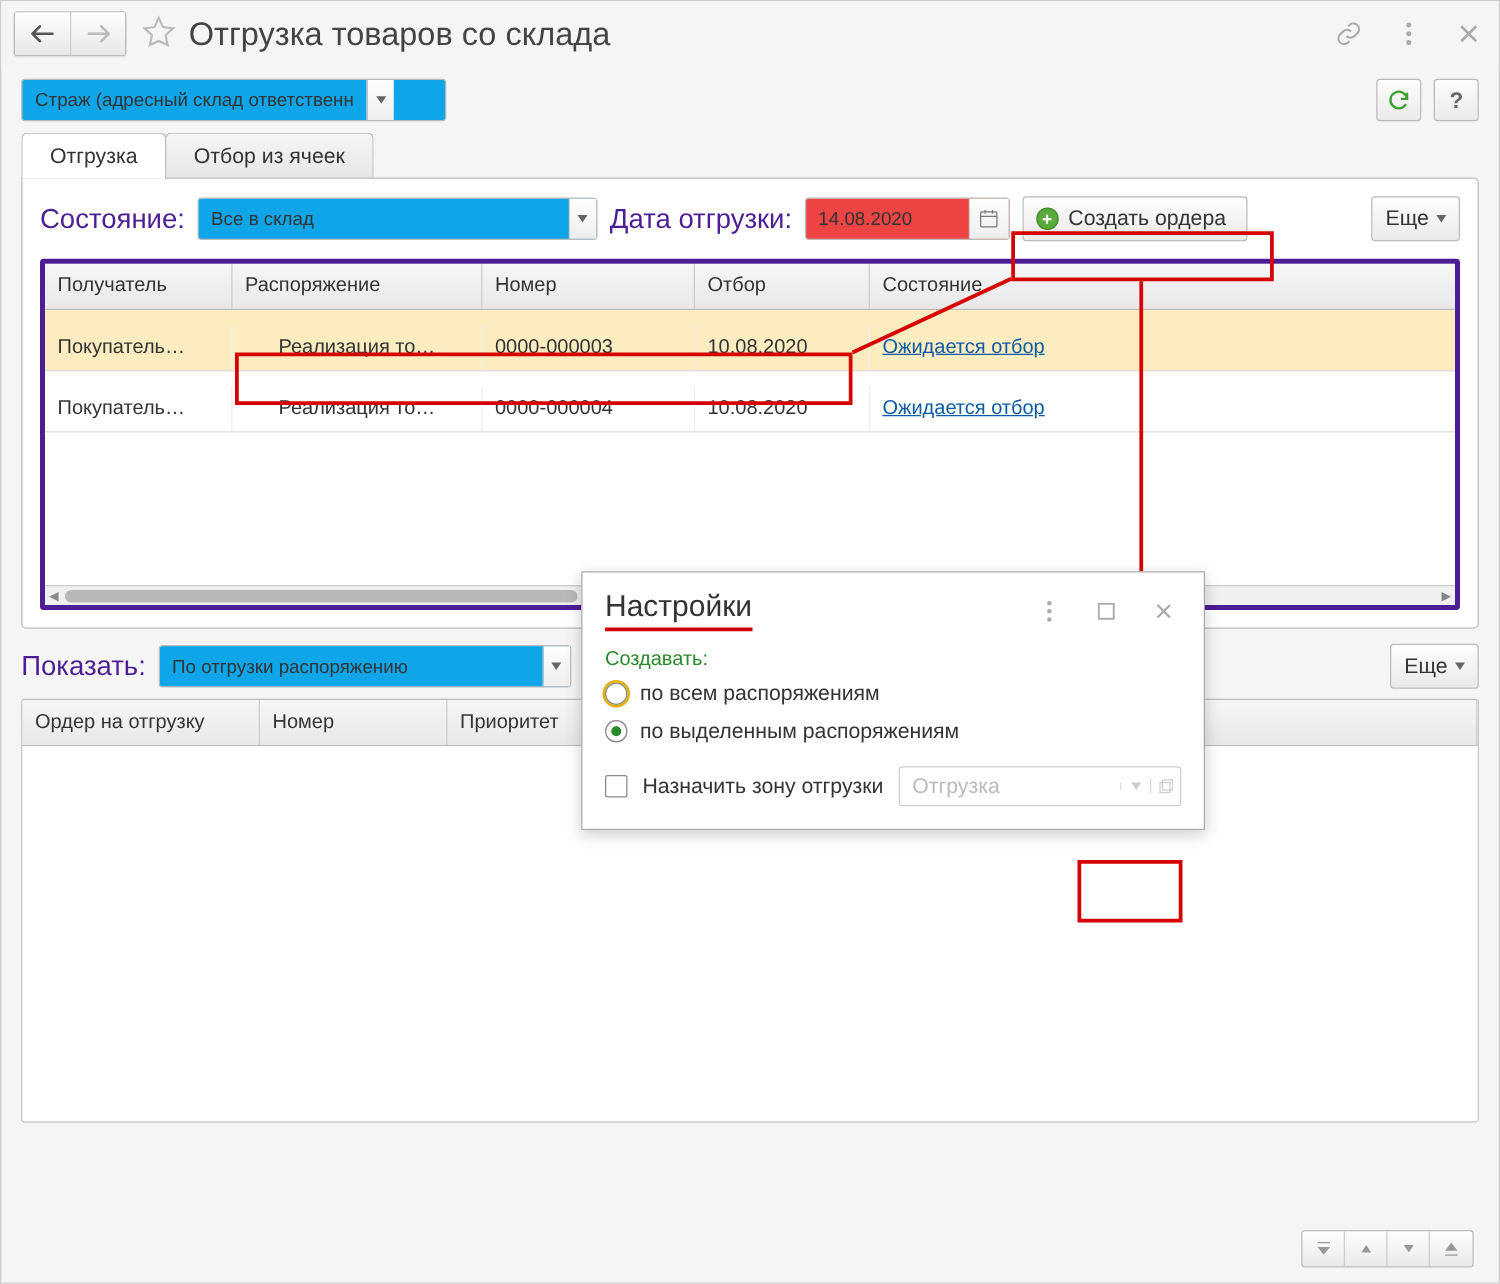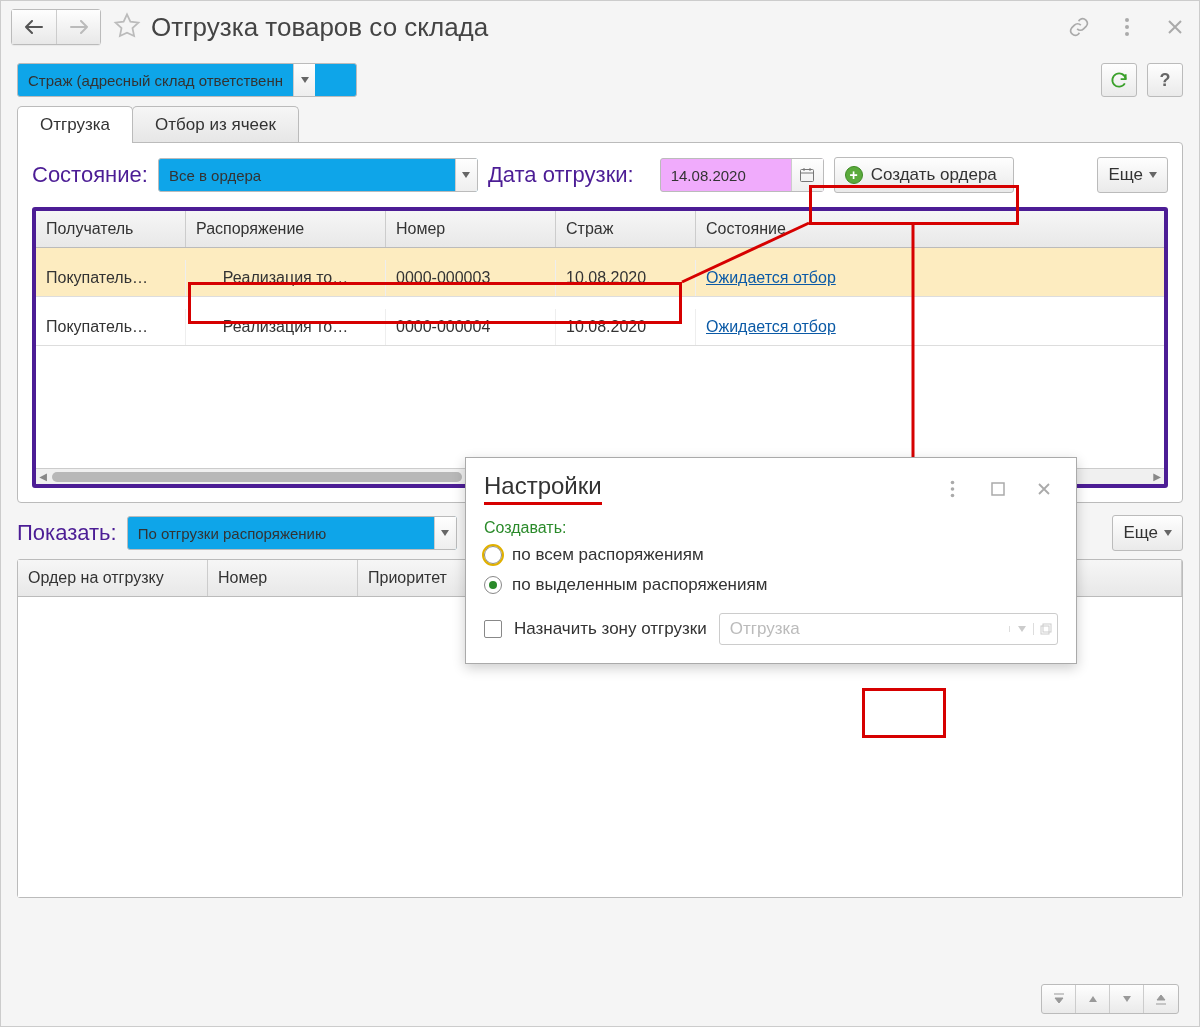--- a/index.html
+++ b/index.html
@@ -114,21 +114,21 @@
     position: relative;
   }
   .filter-row {
     display: flex;
     align-items: center;
     gap: 10px;
     margin-bottom: 14px;
     flex-wrap: wrap;
   }
   .lbl { font-size: 22px; color: #4c1d95; }
-  .date-field { display: flex; border: 1px solid #bbb; border-radius: 3px; height: 34px; background: #f0abfc; margin-left: 16px; }
+  .date-field { display: flex; border: 1px solid #bbb; border-radius: 3px; height: 34px; background: #ef4444; }
   .date-field .val { padding: 0 10px; display: flex; align-items: center; width: 130px; }
   .date-field .cal-btn { width: 32px; border-left: 1px solid #ccc; display:flex;align-items:center;justify-content:center; cursor:pointer; background: linear-gradient(#fefefe,#eee);}
   .create-btn {
     height: 36px;
     border: 1px solid #bbb;
     border-radius: 3px;
     background: linear-gradient(#fefefe,#eaeaea);
     padding: 0 16px 0 10px;
     display: flex;
     align-items: center;
@@ -208,21 +208,21 @@
   .bottom-nav .nbtn{width:34px;height:28px;display:flex;align-items:center;justify-content:center;border-right:1px solid #ccc;cursor:pointer;color:#888;}
   .bottom-nav .nbtn:last-child{border-right:none;}
 
   
   .hl-red { position:absolute; border: 3px solid #d60000; pointer-events:none; z-index:30;}
 
   
   .dialog {
     position:absolute;
     left:464px; top:456px;
-    width:612px;
+    width:499px;
     background:#fff;
     border:1px solid #aaa;
     box-shadow: 0 4px 12px rgba(0,0,0,0.2);
     z-index:40;
   }
   .dlg-titlebar{display:flex;align-items:center;padding:14px 18px 6px 18px;}
   .dlg-title{font-size:24px; font-weight:400;}
   .dlg-title-underline{border-bottom:3px solid #d60000; display:inline-block; padding-bottom:2px;}
   .dlg-controls{margin-left:auto;display:flex;gap:18px;color:#888;}
   .dlg-body{padding:8px 18px 18px 18px;}
@@ -310,21 +310,21 @@
 
   <div class="tabs">
     <div class="tab active">Отгрузка</div>
     <div class="tab">Отбор из ячеек</div>
   </div>
 
   <div class="tab-body">
     <div class="filter-row">
       <span class="lbl">Состояние:</span>
       <div class="dropdown" style="width:320px;">
-        <span class="dropdown-text" style="flex:1;">Все в ордера</span>
+        <span class="dropdown-text" style="flex:1;">Все в склад</span>
         <span class="dropdown-btn">
             <span class="caret-down"></span>
           </span>
       </div>
       <span class="lbl">Дата отгрузки:</span>
       <div class="date-field">
         <span class="val">14.08.2020</span>
         <span class="cal-btn">
           <svg width="16" height="16" viewBox="0 0 16 16">
               <rect x="1.5" y="2.5" width="13" height="12" rx="1" fill="none" stroke="#777"></rect>
@@ -340,21 +340,21 @@
         <span>Еще</span>
         <span class="caret-down"></span>
       </div>
     </div>
 
     <div class="table">
       <div class="thead">
         <div class="th col-recipient">Получатель</div>
         <div class="th col-order">Распоряжение</div>
         <div class="th col-number">Номер</div>
-        <div class="th col-date">Страж</div>
+        <div class="th col-date">Отбор</div>
         <div class="th col-status">Состояние</div>
       </div>
       <div class="tbody-wrap">
         <div class="tr selected">
           <div class="td col-recipient">Покупатель…</div>
           <div class="td col-order" style="text-align:center;">Реализация то…</div>
           <div class="td col-number">0000-000003</div>
           <div class="td col-date">10.08.2020</div>
           <div class="td col-status"><span class="link-status">Ожидается отбор</span></div>
         </div>

